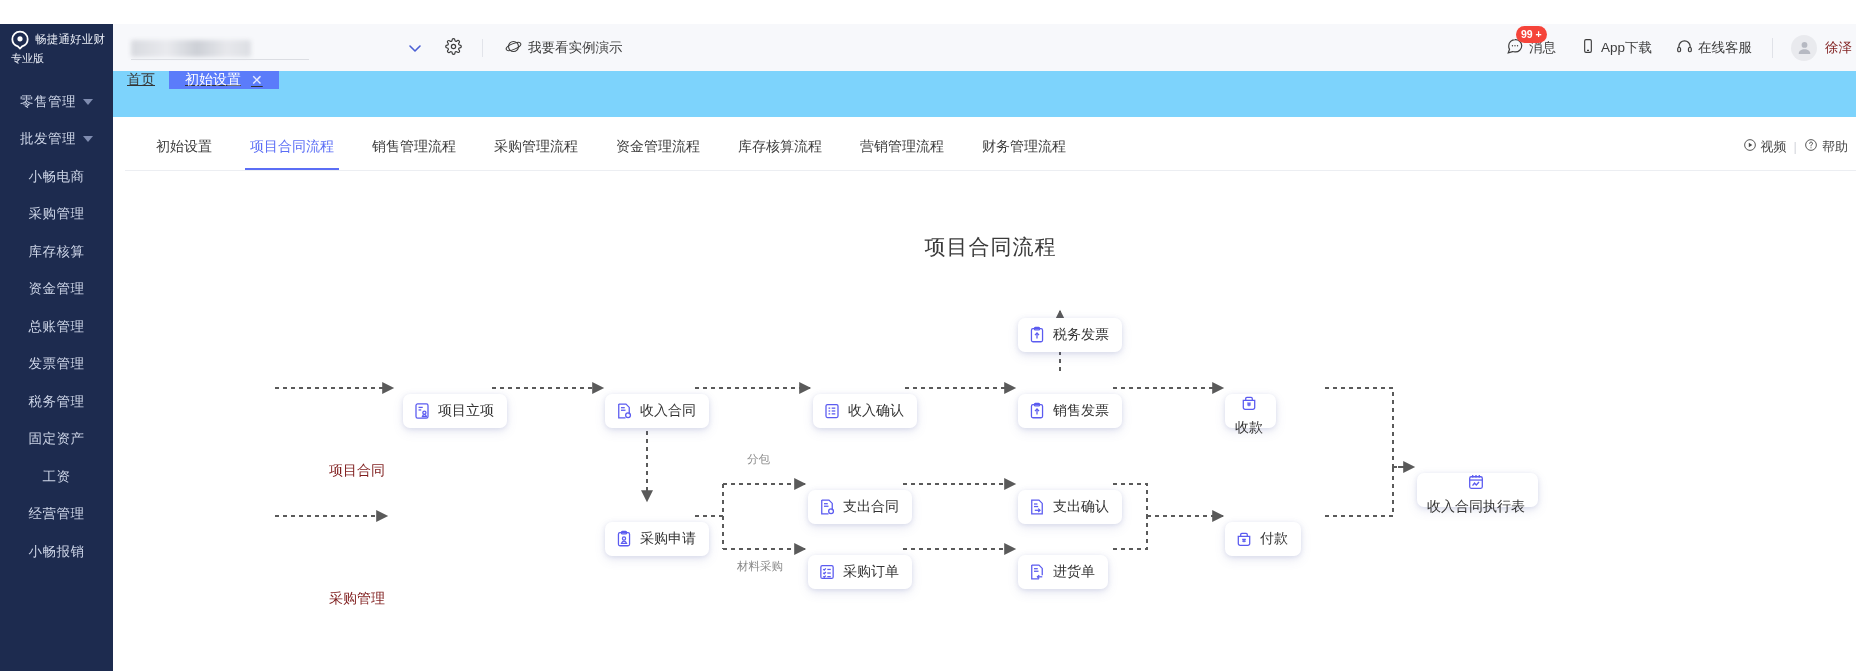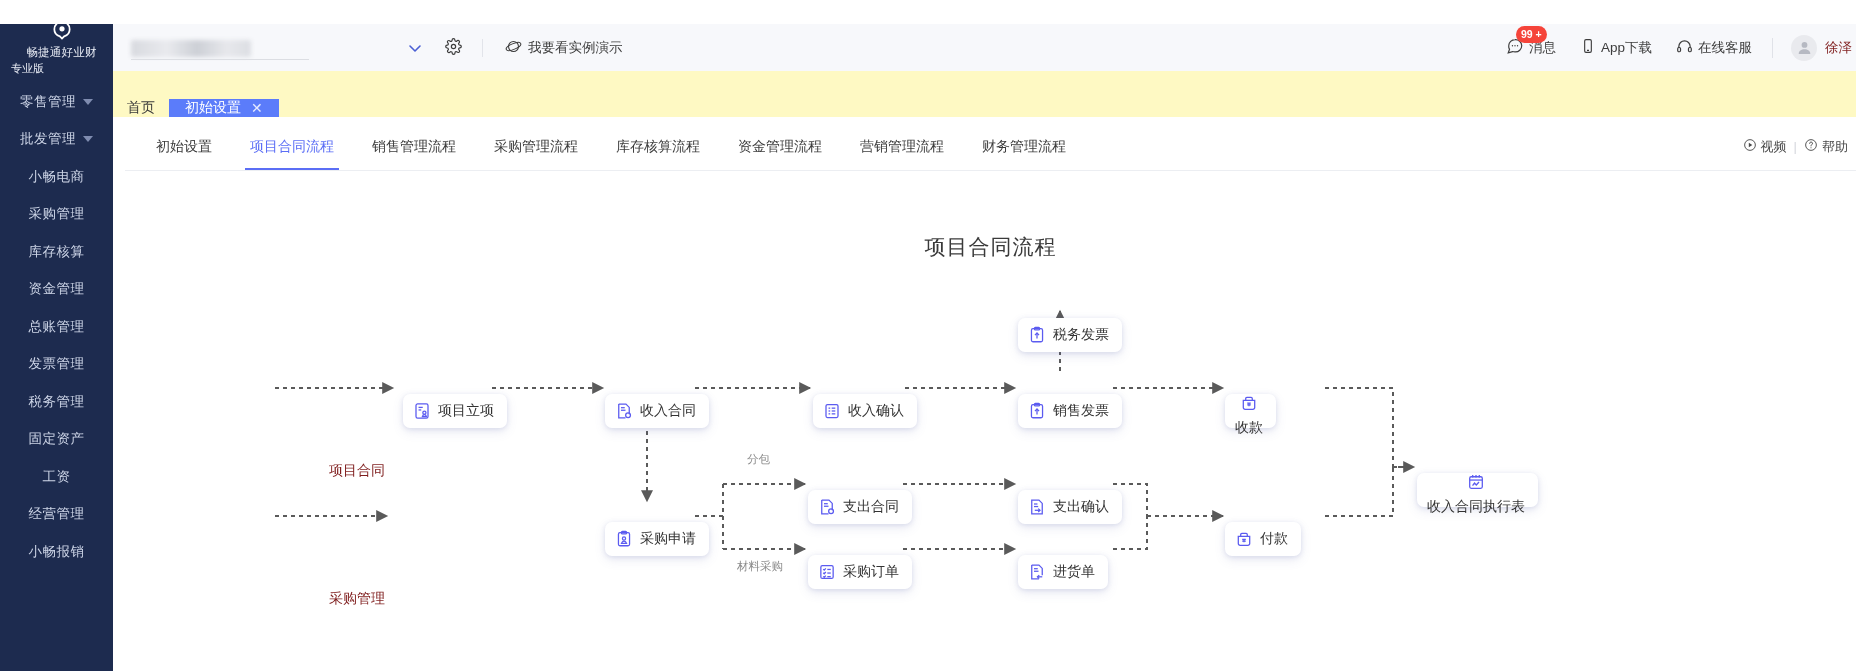--- a/index.html
+++ b/index.html
@@ -11,21 +11,21 @@
     color:#333;
   }
   #app { position:relative; width:1856px; height:671px; background:#fff; }
 
   
   .sidebar{
     position:absolute; left:0; top:24px; width:113px; height:647px;
     background:#1d2b4f; color:#cfd6e6;
   }
   .brand{ height:47px; display:flex; flex-direction:column; justify-content:center; padding-left:10px; }
-  .brand-row{ display:flex; align-items:center; gap:5px;flex-direction:column; }
+  .brand-row{ display:flex; align-items:center; gap:5px; }
   .brand-logo{ width:20px; height:20px; flex:0 0 20px; position:relative; }
   .brand-logo svg{ display:block; }
   .brand-name{ font-size:11.5px; color:#e8ecf5; letter-spacing:0.2px; white-space:nowrap; }
   .brand-sub{ font-size:11px; color:#e8ecf5; margin-top:1px; padding-left:1px;}
   .side-menu{ margin-top:12px; }
   .side-item{
     height:37.5px; display:flex; align-items:center; justify-content:center;
     font-size:13.5px; color:#cdd5e7; position:relative; cursor:pointer;
     letter-spacing:0.5px;
   }
@@ -62,21 +62,21 @@
   .sep{ width:1px;height:20px;background:#e0e2e8; margin-left:20px; }
   .avatar{
     width:26px;height:26px;border-radius:50%;background:#e9eaee;margin-left:18px;
     display:flex;align-items:center;justify-content:center;color:#b6b9c2;
   }
   .uname{ margin-left:8px; font-size:13.5px; color:#7f1d1d; }
 
   
   .tabstrip{
     position:absolute; left:113px; top:71px; right:0; height:46px;
-    background:#fef9c3; display:flex; align-items:flex-end;
+    background:#7dd3fc; display:flex; align-items:flex-start;text-decoration:underline;
   }
   .tab{
     min-width:54px; padding:0 14px; display:flex; align-items:center; justify-content:center;
     font-size:14px; color:#3a3a3a; cursor:pointer;
   }
   .tab.active{ background:#5b7cfa; color:#fff; padding:0 16px; }
   .tab .x{ margin-left:10px; font-size:14px; color:#e6ebff; }
 
   
   .content{
@@ -278,24 +278,24 @@
       <div class="subtab active">
           <span>项目合同流程</span>
         </div>
       <div class="subtab">
           <span>销售管理流程</span>
         </div>
       <div class="subtab">
           <span>采购管理流程</span>
         </div>
       <div class="subtab">
+          <span>资金管理流程</span>
+        </div>
+      <div class="subtab">
           <span>库存核算流程</span>
-        </div>
-      <div class="subtab">
-          <span>资金管理流程</span>
         </div>
       <div class="subtab">
           <span>营销管理流程</span>
         </div>
       <div class="subtab">
           <span>财务管理流程</span>
         </div>
 
       <div class="subtab-right">
         <span class="sr-item">

